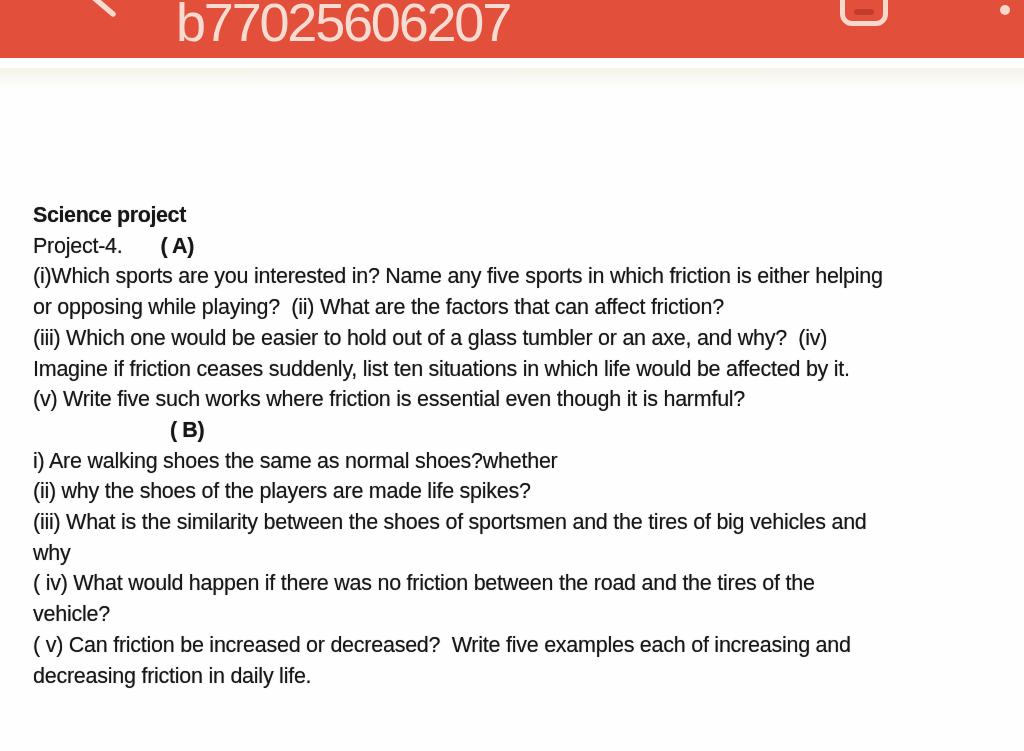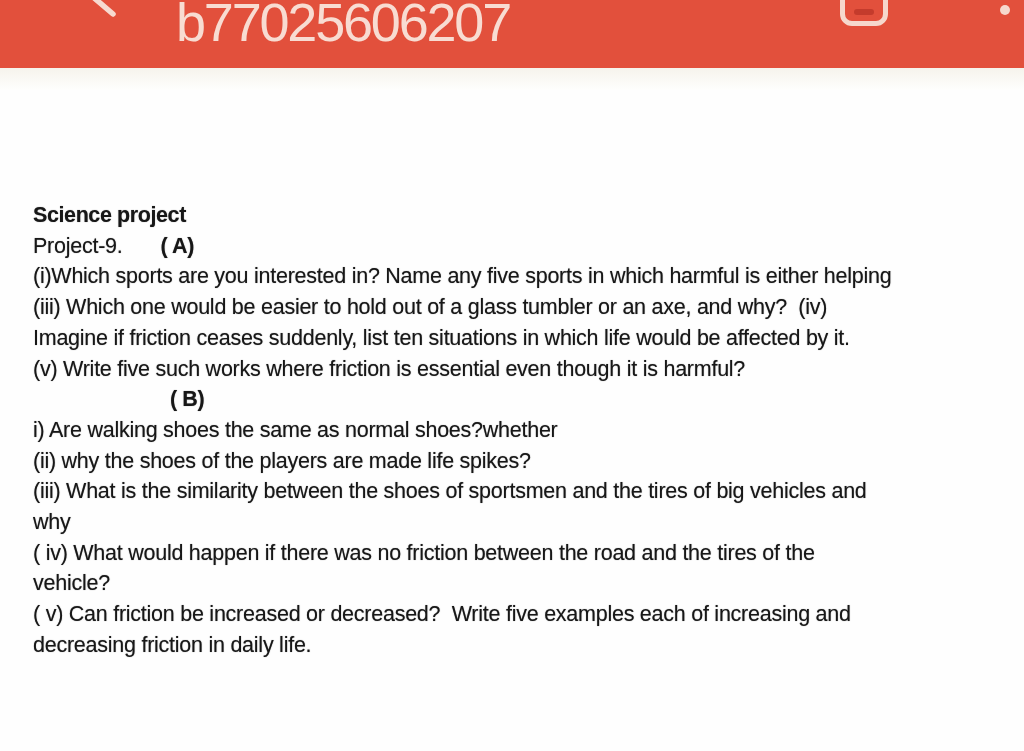--- a/index.html
+++ b/index.html
@@ -14,21 +14,21 @@
     height: 751px;
     overflow: hidden;
     background: #fefefd;
   }
 
   
   .app-bar {
     position: absolute;
     left: 0; top: 0;
     width: 1024px;
-    height: 68px;
+    height: 58px;
     background: #e2503c;
     overflow: hidden;
     z-index: 3;
   }
   .app-bar-title {
     position: absolute;
     left: 176px;
     top: -4px;
     font-size: 54px;
     font-weight: 400;
@@ -120,22 +120,23 @@
       <div class="dash"></div>
     </div>
     <div class="overflow-dot"></div>
   </header>
 
   <div class="under-strip"></div>
 
   <div class="document">
     <div class="doc-lines">
         <div class="doc-line"><span class="seg bold">Science project</span></div>
-        <div class="doc-line"><span class="seg">Project-9.</span><span class="seg bold" style="margin-left: 38px;">( A)</span></div>
-        <div class="doc-line"><span class="seg">(i)Which sports are you interested in? Name any five sports in which harmful is either helping</span></div>
+        <div class="doc-line"><span class="seg">Project-4.</span><span class="seg bold" style="margin-left: 38px;">( A)</span></div>
+        <div class="doc-line"><span class="seg">(i)Which sports are you interested in? Name any five sports in which friction is either helping</span></div>
+        <div class="doc-line"><span class="seg">or opposing while playing?  (ii) What are the factors that can affect friction?</span></div>
         <div class="doc-line"><span class="seg">(iii) Which one would be easier to hold out of a glass tumbler or an axe, and why?  (iv)</span></div>
         <div class="doc-line"><span class="seg">Imagine if friction ceases suddenly, list ten situations in which life would be affected by it.</span></div>
         <div class="doc-line"><span class="seg">(v) Write five such works where friction is essential even though it is harmful?</span></div>
         <div class="doc-line" style="margin-left: 137px;"><span class="seg bold">( B)</span></div>
         <div class="doc-line"><span class="seg">i) Are walking shoes the same as normal shoes?whether</span></div>
         <div class="doc-line"><span class="seg">(ii) why the shoes of the players are made life spikes?</span></div>
         <div class="doc-line"><span class="seg">(iii) What is the similarity between the shoes of sportsmen and the tires of big vehicles and</span></div>
         <div class="doc-line"><span class="seg">why</span></div>
         <div class="doc-line"><span class="seg">( iv) What would happen if there was no friction between the road and the tires of the</span></div>
         <div class="doc-line"><span class="seg">vehicle?</span></div>

